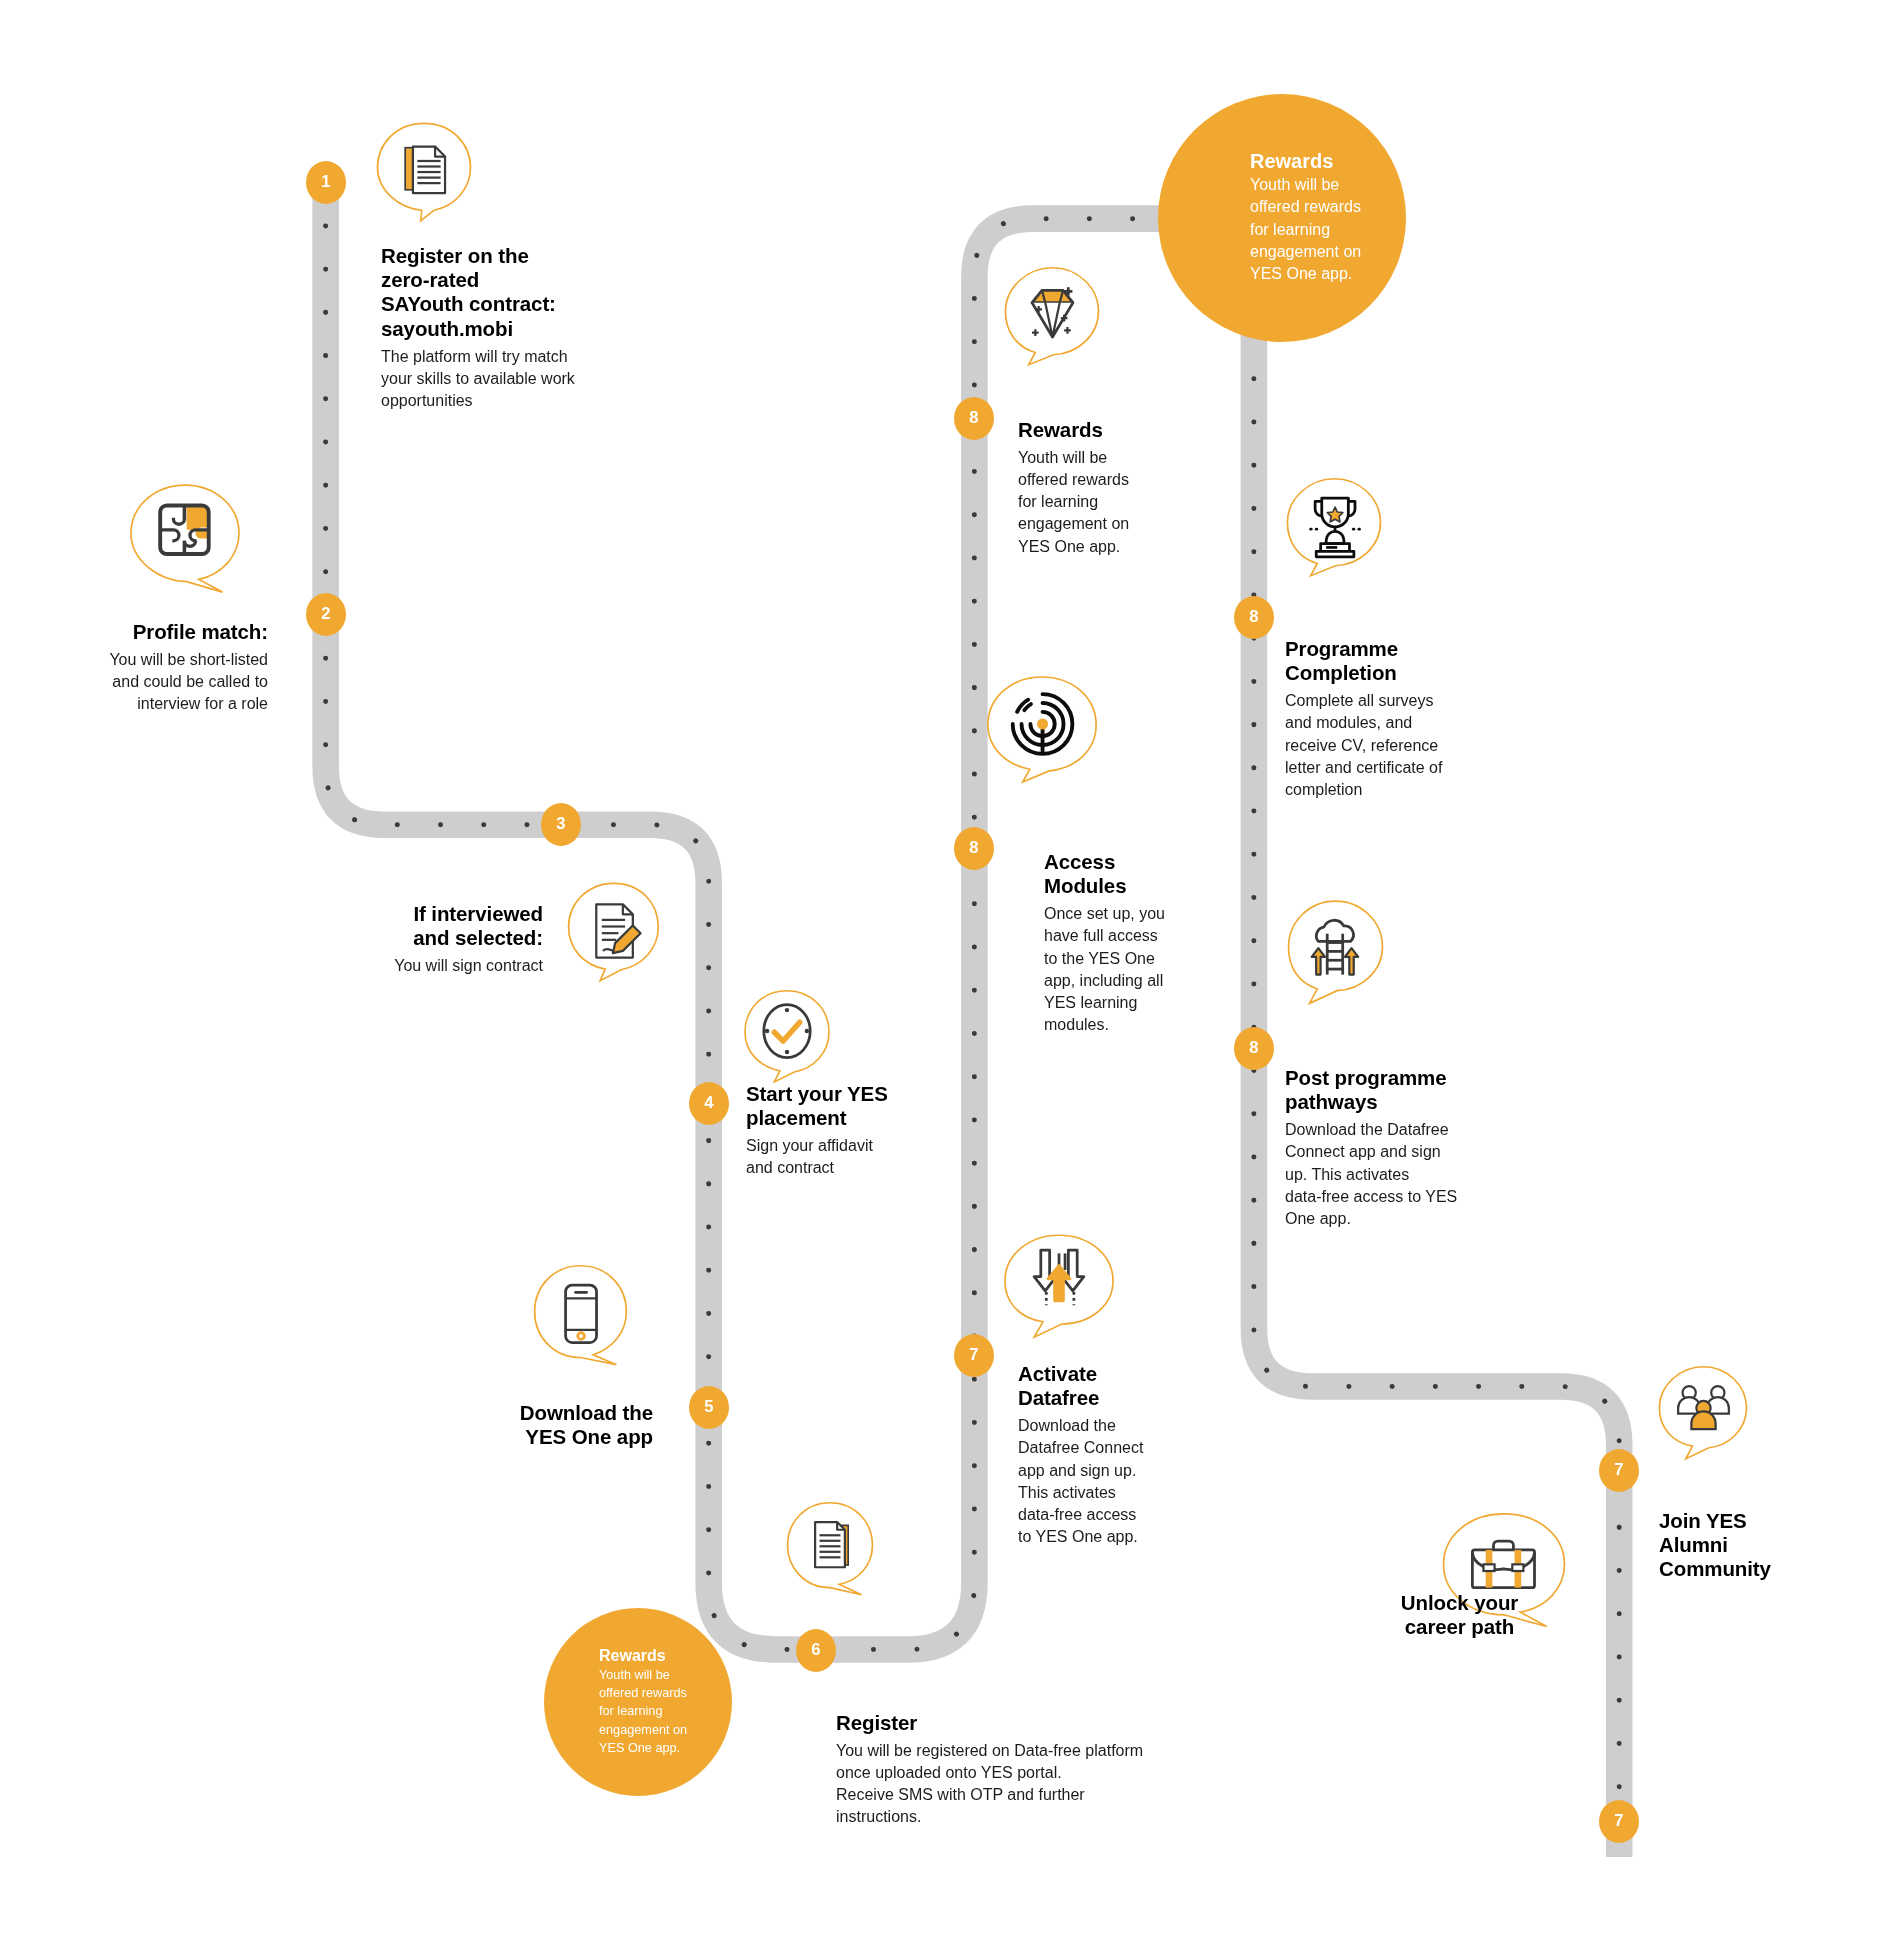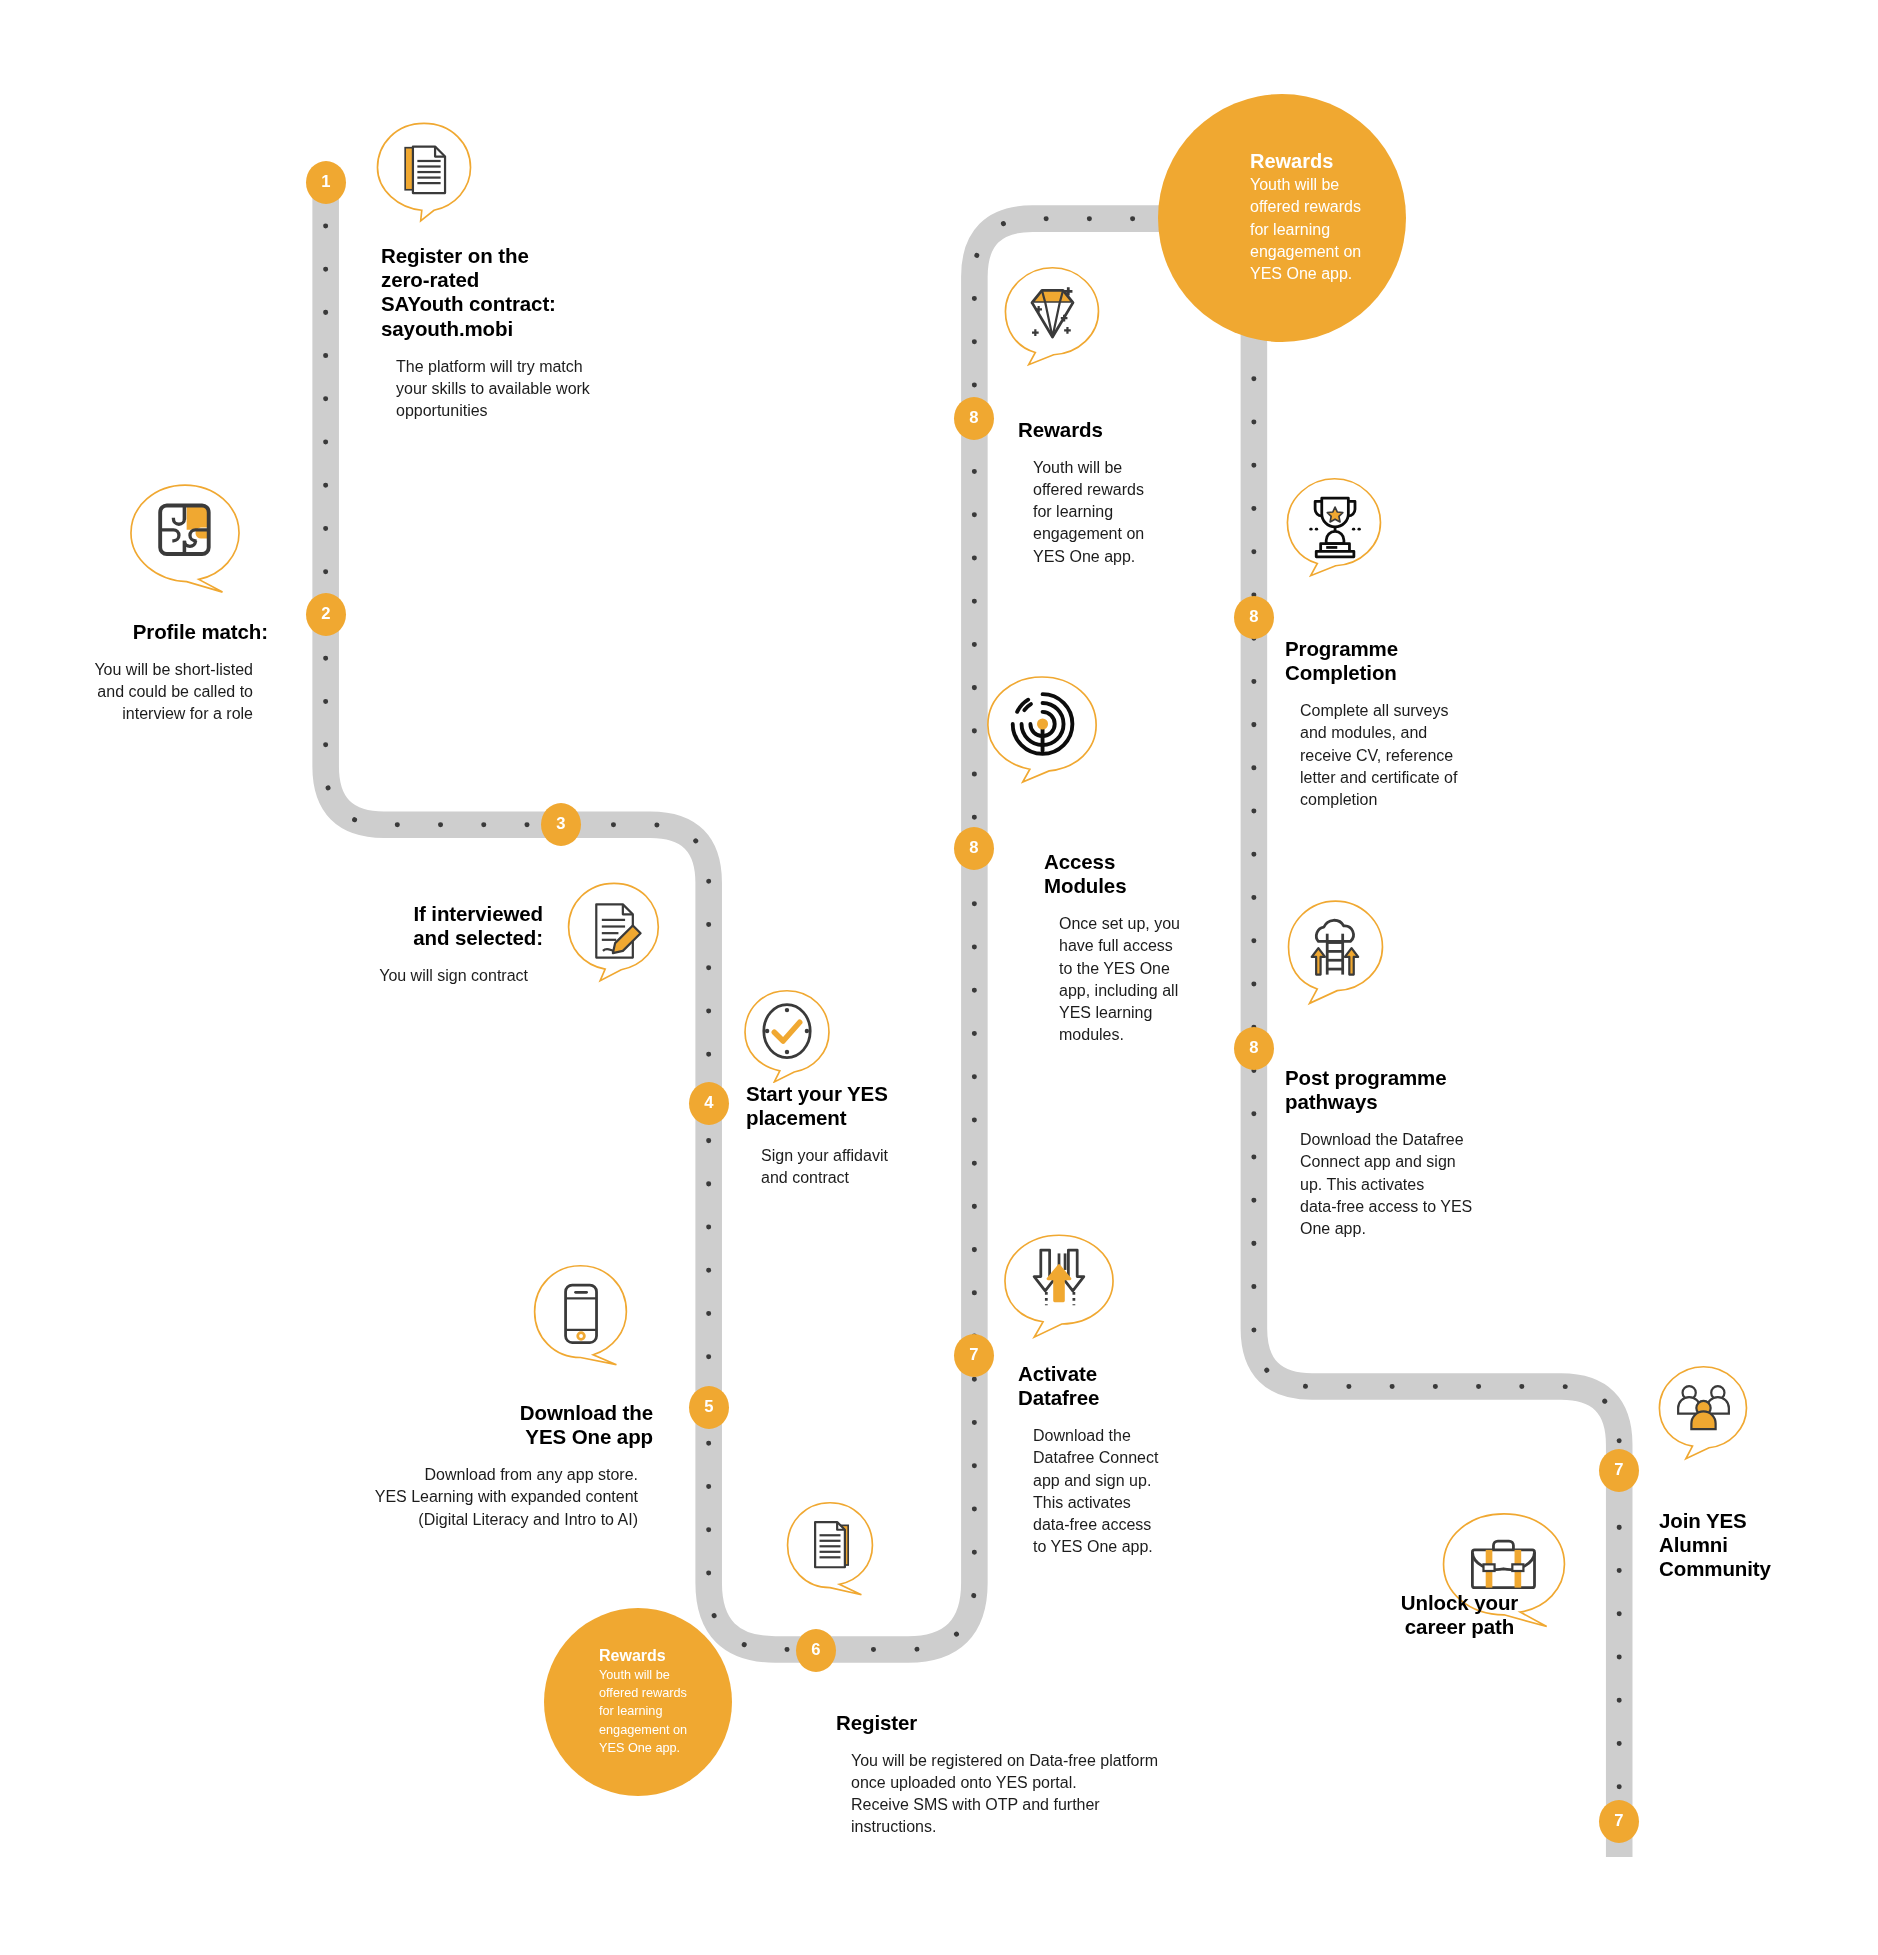--- a/index.html
+++ b/index.html
@@ -46,21 +46,21 @@
     color:#000000;
     letter-spacing:-0.1px;
     margin:0 0 5px 0;
     white-space:pre-line;
   }
   .block .body {
     font-weight:400;
     font-size:16px;
     line-height:1.38;
     color:#1c1c1c;
-    margin:15px;
+    margin:0;
     white-space:pre-line;
   }
   .align-right { text-align:right; }
   .align-left  { text-align:left; }
 
   
   .orange-circle {
     position:absolute;
     border-radius:50%;
     background:#F0A831;
@@ -408,23 +408,20 @@
   <div class="block align-left" style="left:746px; top:1082px; width:199px;">
     <p class="title">Start your YES
 placement</p>
     <p class="body">Sign your affidavit
 and contract</p>
   </div>
 
   <div class="block align-right" style="left:343px; top:1401px; width:310px;">
     <p class="title">Download the
 YES One app</p>
-    <p class="body">Download from any app store.
-YES Learning with expanded content
-(Digital Literacy and Intro to AI)</p>
   </div>
 
   <div class="block align-left" style="left:836px; top:1711px; width:421px;">
     <p class="title">Register</p>
     <p class="body">You will be registered on Data-free platform
 once uploaded onto YES portal.
 Receive SMS with OTP and further
 instructions.</p>
   </div>
 

